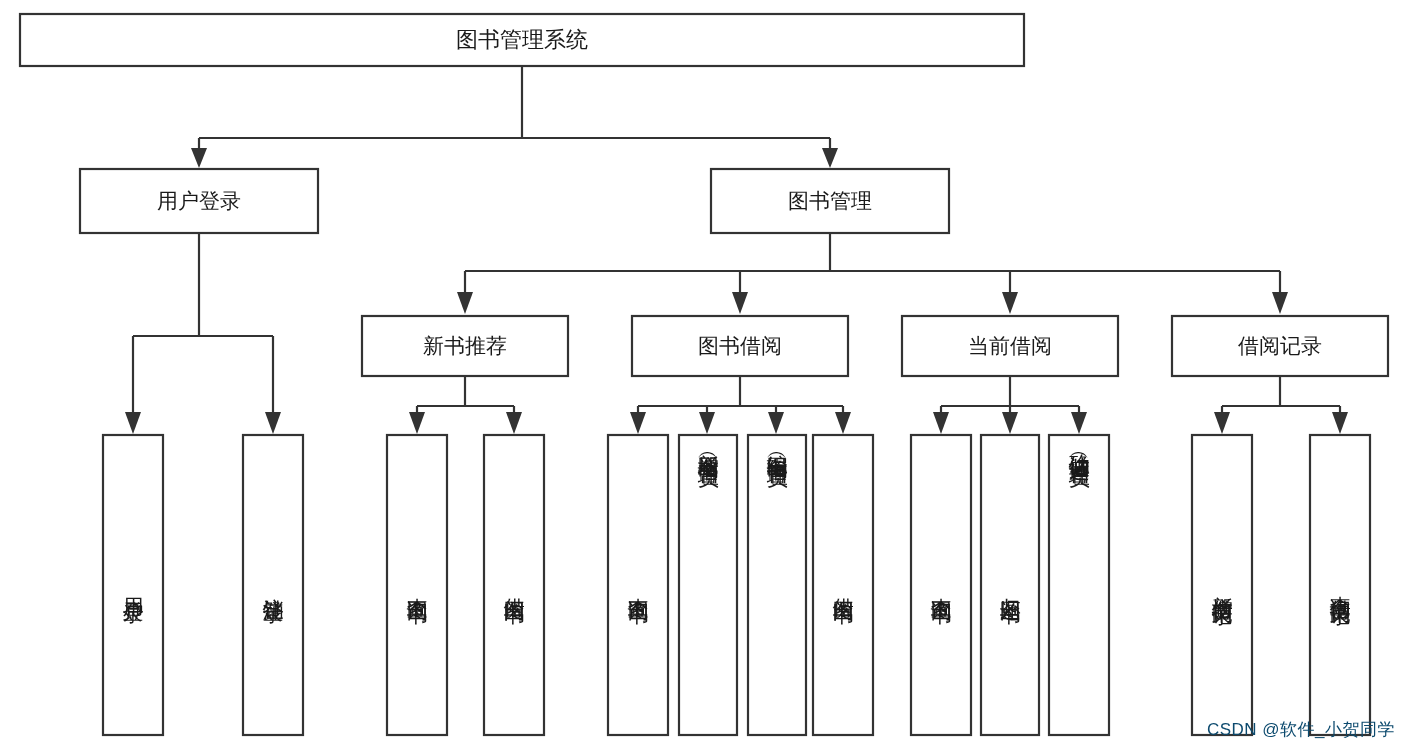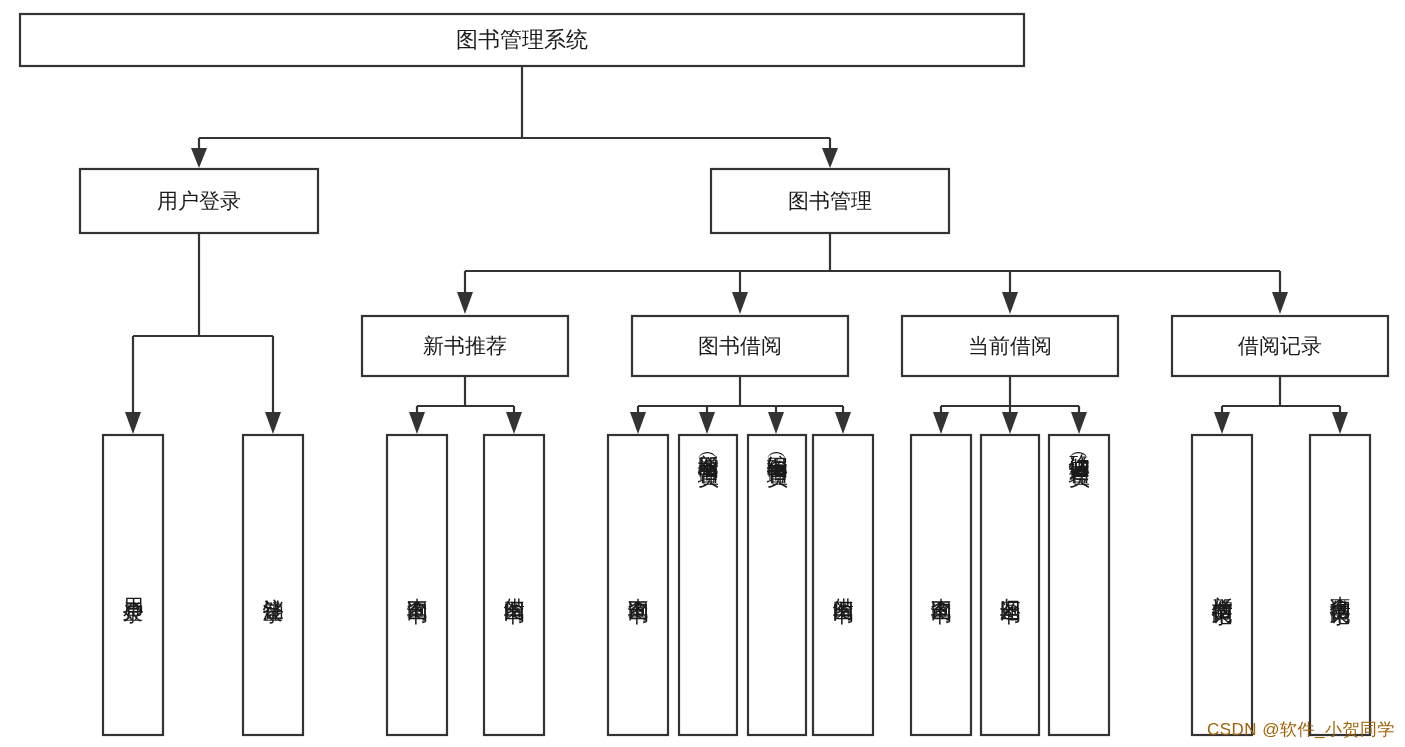--- a/index.html
+++ b/index.html
@@ -73,21 +73,21 @@
     color: #1a1a1a;
     white-space: nowrap;
     text-align: center;
   }
   .watermark {
     position: absolute;
     right: 10px;
     bottom: 6px;
     font-family: "Liberation Sans", "DejaVu Sans", sans-serif;
     font-size: 17px;
-    color: #a16207;
+    color: #0c4a6e;
     letter-spacing: 0.5px;
     user-select: none;
     white-space: nowrap;
   }
 </style>
 </head>
 <body>
 
 <div id="diagram-root">
 

